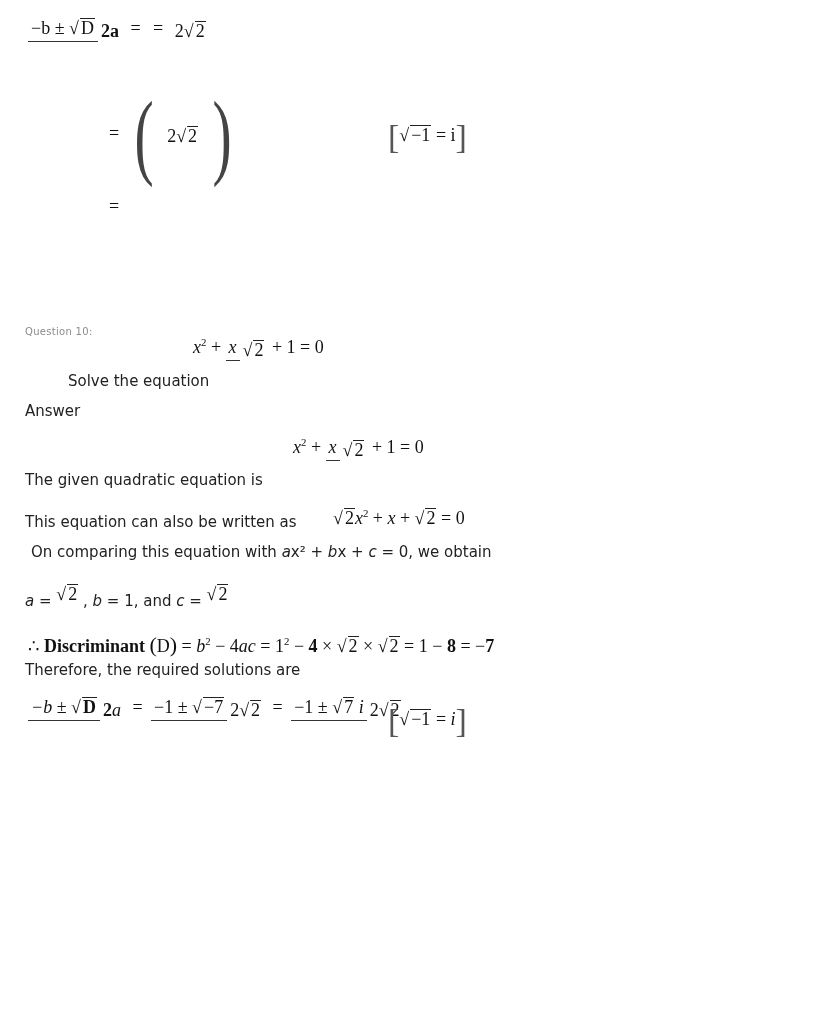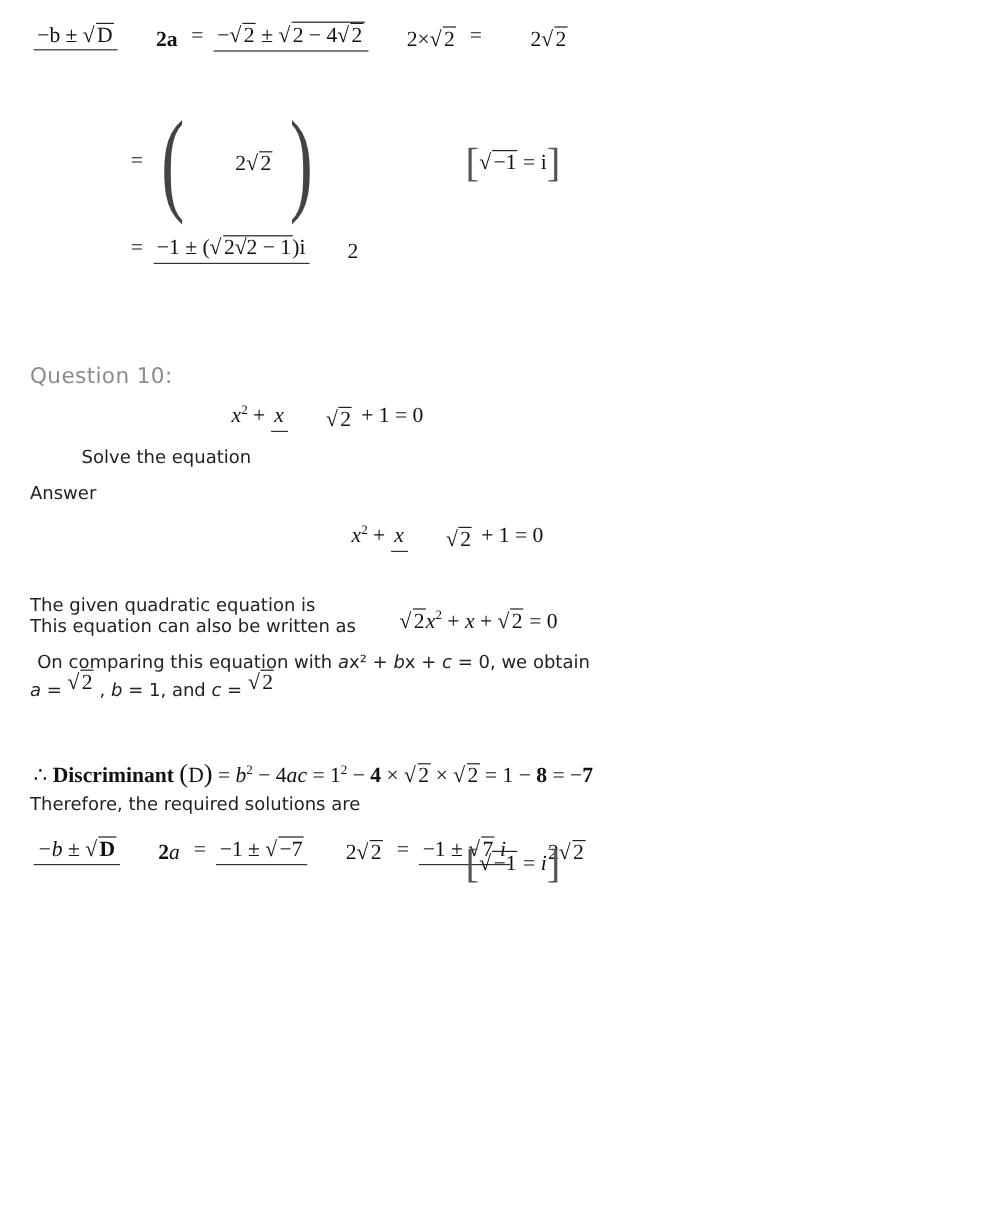--- a/index.html
+++ b/index.html
@@ -1,45 +1,41 @@
 <!DOCTYPE html>
 <html><head>
 <meta charset="utf-8">
 <style>
   html, body { margin: 0; padding: 0; background: #ffffff; }
   body { width: 825px; height: 1023px; position: relative; overflow: hidden;
          font-family: "DejaVu Sans", sans-serif; color: #222; }
   .abs { position: absolute; }
   .txt { font-family: "DejaVu Sans", sans-serif; font-size: 15px; color: #222; white-space: nowrap; }
-  .qhead { font-family: "DejaVu Sans", sans-serif; font-size: 18px; color: #8c8c8c; letter-spacing: 0.3px; }
+  .qhead { font-family: "DejaVu Sans", sans-serif; font-size: 10px; color: #8c8c8c; letter-spacing: 0.3px; margin-top: 23px; }
   .m { font-family: "Liberation Serif", "DejaVu Serif", serif; font-size: 18px; color: #111; white-space: nowrap; }
   .mi { font-style: italic; }
   .mb { font-weight: bold; }
   .frac { display: inline-flex; flex-direction: row; align-items: flex-end; vertical-align: middle; }
   .frac .num { padding: 0 3px 2px 3px; border-bottom: 1.4px solid #333; line-height: 1.1; white-space: nowrap; }
-  .frac .den { padding: 3px 3px 0 3px; line-height: 1.1; white-space: nowrap; margin-left: 29px; }
+  .frac .den { padding: 3px 3px 0 3px; line-height: 1.1; white-space: nowrap; }
   .sq { display: inline-block; border-top: 1.3px solid #222; padding: 0 1px; margin-left: 1px; line-height: 1.05; }
   .eq { margin: 0 4px; }
   .bracket { font-family: "Liberation Serif", serif; font-size: 34px; font-weight: 100; color: #555; vertical-align: middle; }
   .paren-big { font-family: "Liberation Serif", serif; font-weight: 100; color: #444; vertical-align: middle; transform: scaleX(0.6); display: inline-block; }
   sup { font-size: 0.6em; }
 </style>
 </head>
 <body>
 
 <div class="abs m" style="left:28px; top:18px;">
   <span class="frac">
     <span class="num"><span>−b ± √</span><span class="sq">D</span></span>
     <span class="den mb">2a</span>
   </span>
   <span class="eq">=</span>
-  <span class="frac">
-    <span class="num">−√<span class="sq">2</span> ± √<span class="sq">2 − 4√<span class="sq">2</span></span></span>
-    <span class="den">2×√<span class="sq">2</span></span>
-  </span>
   <span class="eq">=</span>
   <span class="frac">
     <span class="den">2√<span class="sq">2</span></span>
   </span>
 </div>
 
 <div class="abs m" style="left:105px; top:95px;">
   <span class="eq">=</span>
   <span class="paren-big" style="font-size:96px; line-height:80px;">(</span>
   <span class="frac">
@@ -47,24 +43,20 @@
   </span>
   <span class="paren-big" style="font-size:96px; line-height:80px;">)</span>
 </div>
 
 <div class="abs m" style="left:388px; top:118px;">
   <span class="bracket">[</span><span>√<span class="sq">−1</span> = i</span><span class="bracket">]</span>
 </div>
 
 <div class="abs m" style="left:105px; top:196px;">
   <span class="eq">=</span>
-  <span class="frac">
-    <span class="num">−1 ± (√<span class="sq">2√2 − 1</span>)i</span>
-    <span class="den">2</span>
-  </span>
 </div>
 
 <div class="abs qhead" style="left:25px; top:303px;">Question 10:</div>
 
 <div class="abs m" style="left:193px; top:336px;">
   <span class="mi">x</span><sup>2</sup> +
   <span class="frac">
       <span class="num mi">x</span>
       <span class="den">√<span class="sq">2</span></span>
     </span>
@@ -75,32 +67,32 @@
 <div class="abs txt" style="left:25px; top:402px;">Answer</div>
 
 <div class="abs m" style="left:293px; top:436px;">
   <span class="mi">x</span><sup>2</sup> +
   <span class="frac">
       <span class="num mi">x</span>
       <span class="den">√<span class="sq">2</span></span>
     </span>
   + 1 = 0
 </div>
-<div class="abs txt" style="left:25px; top:471px;margin-top:24px;">The given quadratic equation is</div>
+<div class="abs txt" style="left:25px; top:471px;">The given quadratic equation is</div>
 
 <div class="abs txt" style="left:25px; top:513px;text-align:right;">This equation can also be written as</div>
 <div class="abs m" style="left:333px; top:507px;">
   √<span class="sq">2</span><span class="mi">x</span><sup>2</sup> + <span class="mi">x</span> + √<span class="sq">2</span> = 0
 </div>
 
 <div class="abs txt" style="left:31px; top:543px;">
   <span>On comparing this equation with </span><span style="font-style:italic;">a</span><span>x² + </span><span style="font-style:italic;">b</span><span>x + </span><span style="font-style:italic;">c</span><span> = 0</span><span>, we obtain</span>
 </div>
 
-<div class="abs txt" style="left:25px; top:564px;">
+<div class="abs txt" style="left:25px; top:590px;">
   <span style="font-style:italic;">a</span> =
   <span class="m" style="position:relative; top:-6px;">√<span class="sq">2</span></span>
   , <span style="font-style:italic;">b</span> = 1, and <span style="font-style:italic;">c</span> =
   <span class="m" style="position:relative; top:-6px;">√<span class="sq">2</span></span>
 </div>
 
 <div class="abs m" style="left:28px; top:620px;margin-top:12px;">
   <span>∴</span>
   <span class="mb">Discriminant</span>
   <span style="font-size:22px;">(</span>D<span style="font-size:22px;">)</span>

